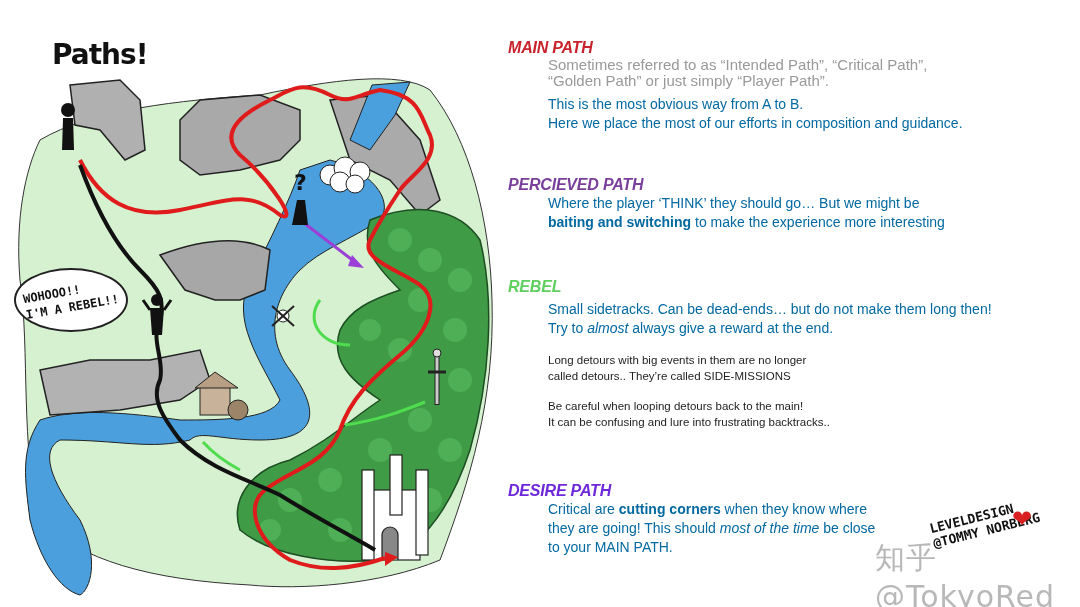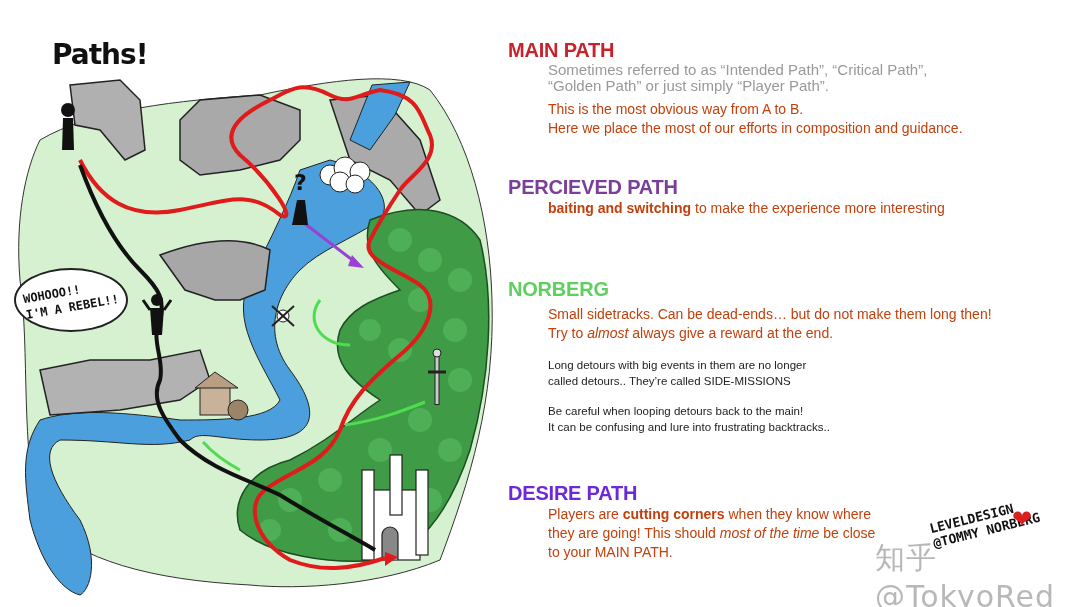--- a/index.html
+++ b/index.html
@@ -1,21 +1,21 @@
 <!DOCTYPE html>
 <html><head>
 <meta charset="utf-8">
 <style>
   html, body { margin:0; padding:0; }
   body { width:1080px; height:607px; background:#ffffff; position:relative; overflow:hidden; font-family:"Liberation Sans", sans-serif; }
   .map { position:absolute; left:0; top:0; width:500px; height:607px; }
   .title { position:absolute; left:52px; top:38px; font-family:"DejaVu Sans", sans-serif; font-weight:bold; font-size:28px; color:#111; letter-spacing:-1px; }
   .section { position:absolute; left:508px; }
-  .heading { font-weight:bold; font-size:20px; letter-spacing:-0.2px; }
-  .body-text { margin-left:40px; font-size:14px; color:#c2410c; line-height:19px; }
+  .heading { font-weight:bold; font-size:16px; letter-spacing:-0.2px;font-style:italic; }
+  .body-text { margin-left:40px; font-size:14px; color:#0369a1; line-height:19px; }
   .small-text { margin-left:40px; font-size:11.5px; color:#222; line-height:16px; }
   .grey-text { margin-left:40px; font-size:15px; color:#999; line-height:16px; }
   .bold { font-weight:bold; }
   .ital { font-style:italic; }
   .watermark { position:absolute; left:875px; top:538px; font-size:30px; color:rgba(160,160,160,0.75); font-family:"DejaVu Sans", sans-serif; letter-spacing:1px; }
   .signature { position:absolute; left:930px; top:508px; font-size:13px; font-family:"DejaVu Sans Mono", monospace; font-weight:bold; color:#111; transform:rotate(-14deg); line-height:15px; }
   .heart { position:absolute; left:1012px; top:505px; font-size:24px; color:#d92020; }
   .bubble { position:absolute; left:14px; top:268px; width:110px; height:60px; border:2px solid #222; border-radius:50%; background:#fff; }
   .bubble-text { position:absolute; left:24px; top:283px; font-family:"DejaVu Sans Mono", monospace; font-size:12px; font-weight:bold; color:#111; transform:rotate(-10deg); line-height:16px; }
 </style>
@@ -131,39 +131,40 @@
   <div class="heading" style="color:#c8232c;">MAIN PATH</div>
   <div class="grey-text">Sometimes referred to as “Intended Path”, “Critical Path”,</div>
   <div class="grey-text">“Golden Path” or just simply “Player Path”.</div>
   <div style="height:6px"></div>
   <div class="body-text">This is the most obvious way from A to B.</div>
   <div class="body-text">Here we place the most of our efforts in composition and guidance.</div>
 </div>
 
 <div class="section" style="top:176px;">
   <div class="heading" style="color:#7a3f9a;">PERCIEVED PATH</div>
+  <div class="body-text">Where the player ‘THINK’ they should go… But we might be</div>
   <div class="body-text"><span class="bold">baiting and switching</span><span> to make the experience more interesting</span></div>
 </div>
 
 <div class="section" style="top:278px;">
-  <div class="heading" style="color:#5fcf5f;">NORBERG</div>
+  <div class="heading" style="color:#5fcf5f;">REBEL</div>
   <div style="height:4px"></div>
   <div class="body-text">Small sidetracks. Can be dead-ends… but do not make them long then!</div>
   <div class="body-text"><span>Try to </span><span class="ital">almost</span><span> always give a reward at the end.</span></div>
   <div style="height:14px"></div>
   <div class="small-text">Long detours with big events in them are no longer</div>
   <div class="small-text">called detours.. They’re called SIDE-MISSIONS</div>
   <div style="height:14px"></div>
   <div class="small-text">Be careful when looping detours back to the main!</div>
   <div class="small-text">It can be confusing and lure into frustrating backtracks..</div>
 </div>
 
 <div class="section" style="top:482px;">
   <div class="heading" style="color:#6d28d9;">DESIRE PATH</div>
-  <div class="body-text"><span>Players are </span><span class="bold">cutting corners</span><span> when they know where</span></div>
+  <div class="body-text"><span>Critical are </span><span class="bold">cutting corners</span><span> when they know where</span></div>
   <div class="body-text"><span>they are going! This should </span><span class="ital">most of the time</span><span> be close</span></div>
   <div class="body-text">to your MAIN PATH.</div>
 </div>
 
 <div class="watermark">知乎 @TokyoRed</div>
 
 <div class="signature">
   <div>LEVELDESIGN</div>
   <div>@TOMMY NORBERG</div>
 </div>

